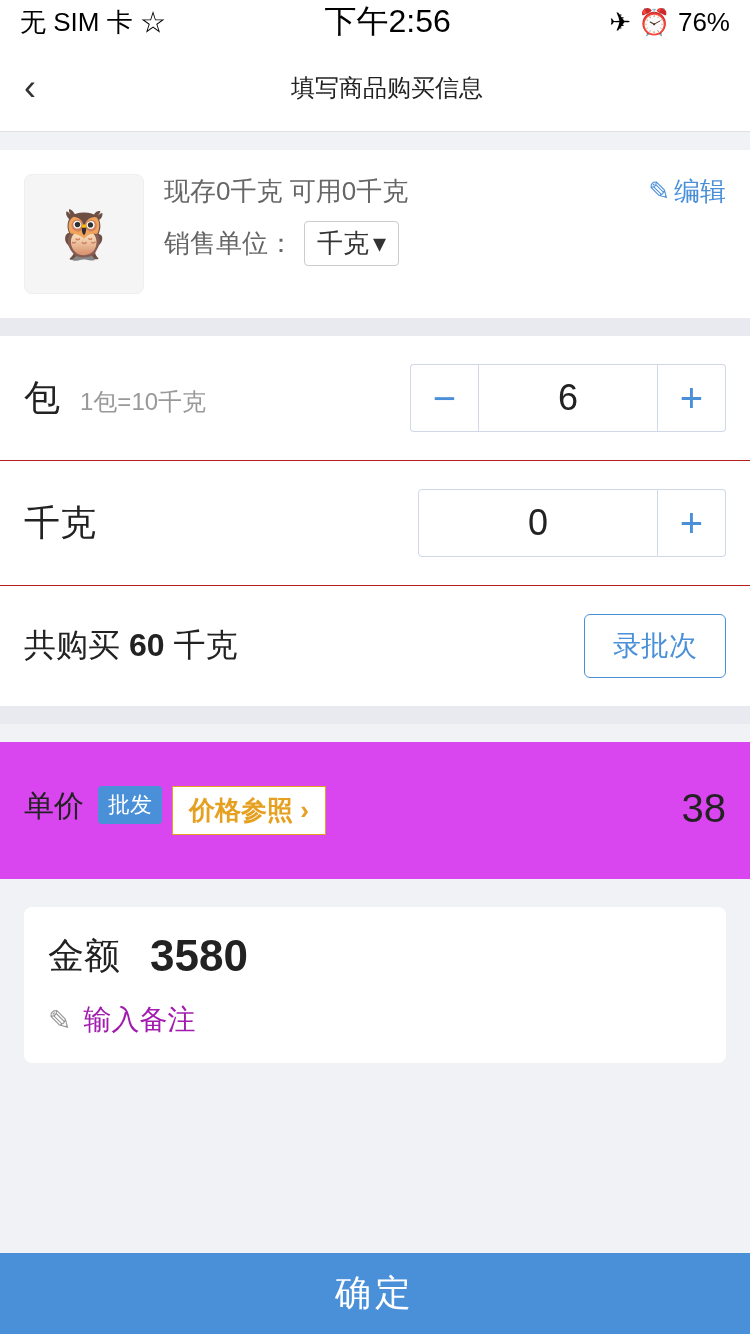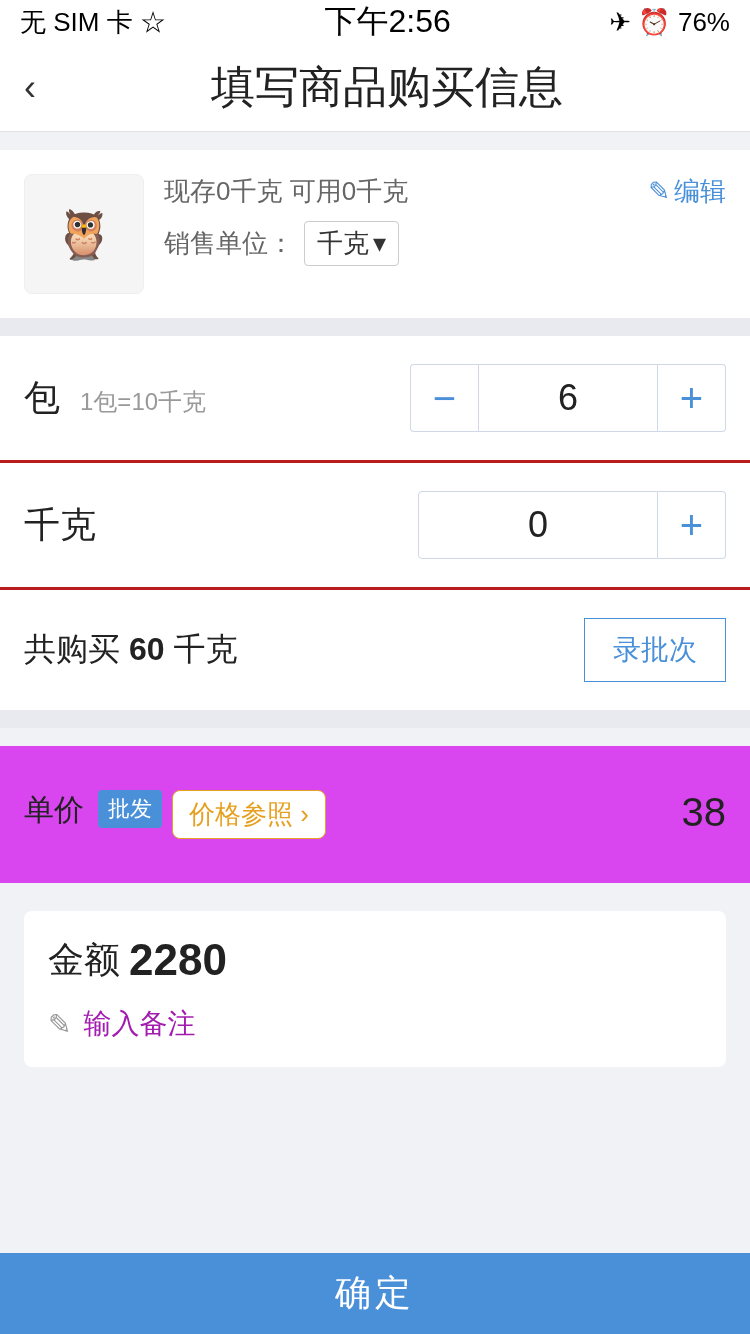--- a/index.html
+++ b/index.html
@@ -39,21 +39,21 @@
       border-bottom: 1px solid #e0e0e0;
     }
     .nav-back {
       position: absolute;
       left: 24px;
       font-size: 36px;
       color: #333;
       cursor: pointer;
     }
     .nav-title {
-      font-size: 44px;
+      font-size: 24px;
       font-weight: 500;
       color: #222;
       margin-left: 24px;
     }
 
     
     .product-card {
       background: #fff;
       padding: 24px;
       display: flex;
@@ -129,21 +129,21 @@
     }
 
     
     .input-section {
       background: #fff;
     }
     .input-row {
       display: flex;
       align-items: center;
       padding: 28px 24px;
-      border-bottom: 3px solid #b91c1c;
+      border-bottom: 1px solid #b91c1c;
     }
     .input-row-label {
       font-size: 36px;
       color: #222;
       flex: 1;
     }
     .input-row-sublabel {
       font-size: 24px;
       color: #999;
       margin-left: 10px;
@@ -215,21 +215,21 @@
     .total-label {
       font-size: 32px;
       color: #222;
     }
     .total-label strong {
       color: #222;
       font-weight: 600;
     }
     .batch-btn {
       border: 1px solid #4a90d9;
-      border-radius: 0;
+      border-radius: 6px;
       padding: 12px 28px;
       font-size: 28px;
       color: #4a90d9;
       background: #fff;
       cursor: pointer;
     }
 
     
     .price-section {
       background: #d946ef;
@@ -246,29 +246,30 @@
     .price-tag {
       background: #4a90d9;
       color: #fff;
       font-size: 22px;
       padding: 4px 10px;
       border-radius: 4px;
       margin-right: 10px;
     }
     .price-ref-btn {
       border: 1px solid #e6a020;
-      border-radius: 8px;
+      border-radius: 0;
       padding: 6px 16px;
       font-size: 26px;
       color: #e6a020;
       background: #fff;
       display: flex;
       align-items: center;
       gap: 4px;
       cursor: pointer;
+      font-weight: bold;
     }
     .price-value {
       margin-left: auto;
       font-size: 40px;
       color: #222;
       font-weight: 400;
     }
 
     
     .amount-section {
@@ -276,21 +277,21 @@
       padding: 28px 24px 0;
     }
     .amount-card {
       background: #fff;
       padding: 24px;
       border-radius: 8px;
     }
     .amount-row {
       display: flex;
       align-items: center;
-      gap: 9px;
+      gap: 30px;
       margin-bottom: 20px;
     }
     .amount-label {
       font-size: 36px;
       color: #222;
     }
     .amount-value {
       font-size: 44px;
       font-weight: 600;
       color: #222;
@@ -398,21 +399,21 @@
   <span class="price-label">单价</span>
   <span class="price-tag">批发</span>
   <button class="price-ref-btn">价格参照 ›</button>
   <span class="price-value">38</span>
 </div>
 
 <div class="amount-section">
   <div class="amount-card">
     <div class="amount-row">
       <span class="amount-label">金额</span>
-      <span class="amount-value">2280</span>
+      <span class="amount-value">3580</span>
     </div>
     <div class="note-row">
       <span class="note-icon">✎</span>
       <span class="note-label">输入备注</span>
     </div>
   </div>
 </div>
 
 <div class="spacer"></div>
 

